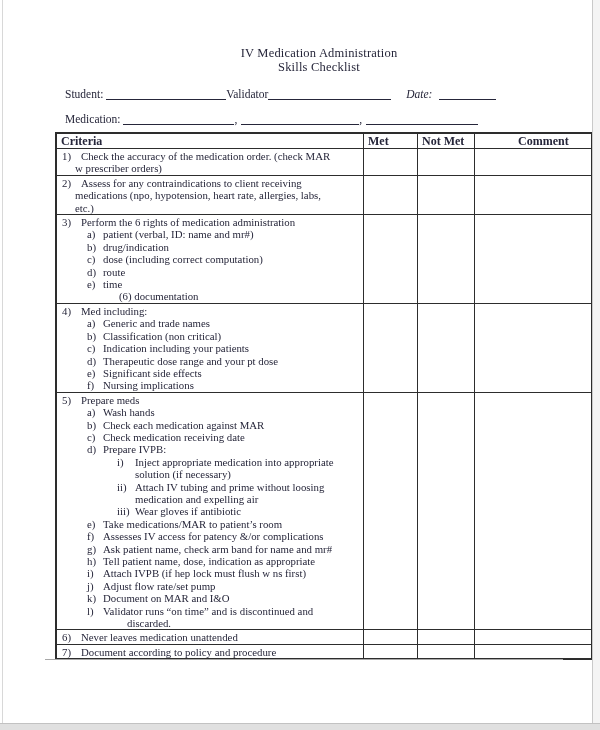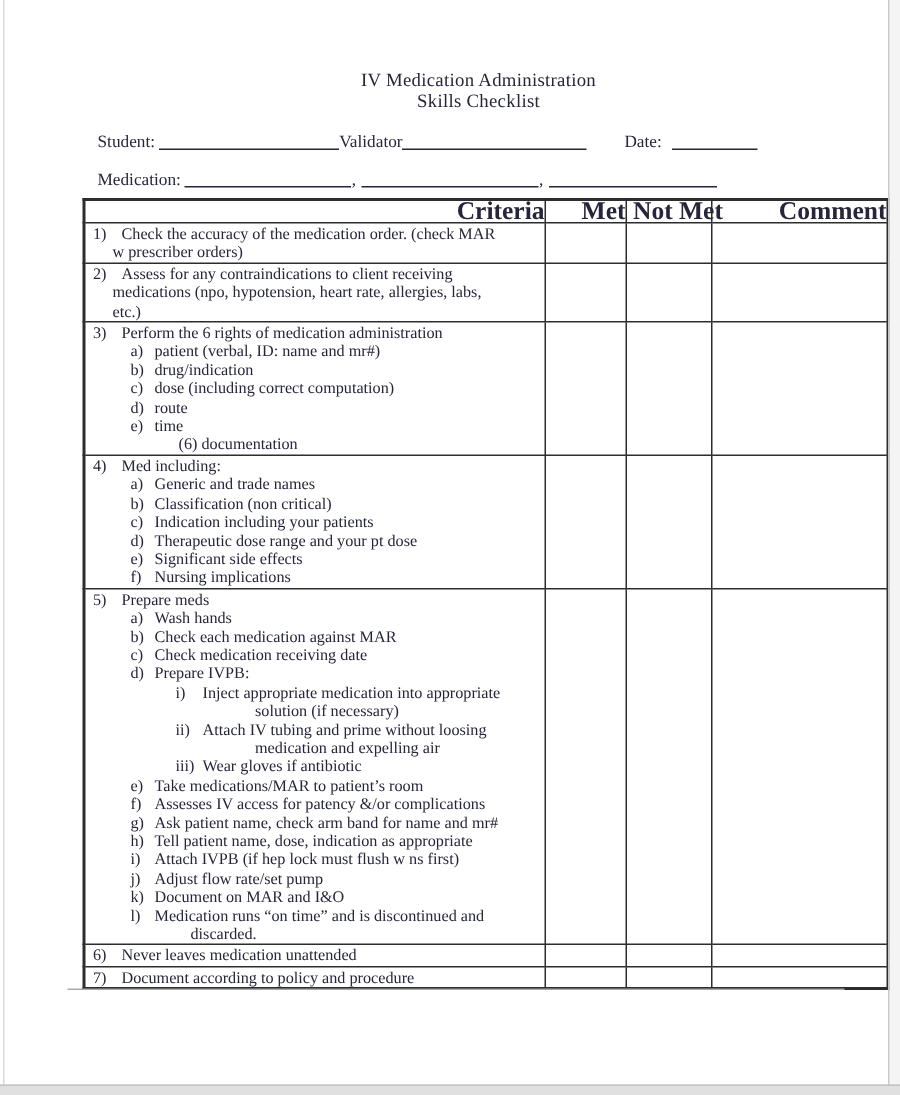--- a/index.html
+++ b/index.html
@@ -25,55 +25,55 @@
   .field-line { position: absolute; left: 65px; white-space: nowrap; font-size: 11.5px; }
   .student-line { top: 88px; }
   .med-line { top: 113px; }
   .blank { display: inline-block; border-bottom: 1px solid #26263a; height: 11px; vertical-align: baseline; margin-bottom: -2px; }
   .w-student { width: 120px; }
   .w-validator { width: 123px; }
   .w-date { width: 57px; }
   .w-med1 { width: 111px; }
   .w-med2 { width: 118px; }
   .w-med3 { width: 112px; }
-  .lbl-date { margin-left: 22px; margin-right: 4px; }
+  .lbl-date { margin-left: 12px; margin-right: 4px; font-style: italic; }
   .comma { margin-right: 4px; }
 
   .table-wrap { position: absolute; left: 45px; top: 132px; width: 528px; }
   table.checklist {
     margin-left: 10px;
     border-collapse: collapse; table-layout: fixed;
     width: 476px;
     border: 2px solid #2d2d2d;
     font-size: 10.8px; line-height: 12.4px;
   }
   .shadow-ext { height: 1px; width: 518px; background: #a8a8a8; margin-top: -1px; }
 
   th, td { border: 1px solid #2d2d2d; vertical-align: top; padding: 0; }
   th {
-    text-align: right; font-weight: bold; font-size: 17px; line-height: 12px;
+    text-align: left; font-weight: bold; font-size: 12px; line-height: 12px;
     padding: 1px 0 1px 4px; white-space: nowrap;
   }
   th.col-criteria { width: 302px; }
   th.col-met { width: 49px; }
   th.col-notmet { width: 52px; }
   th.col-comment { width: 73px; padding-left: 43px; }
 
   td.criteria-cell { padding: 1px 0 0 0; }
   td.blank-cell { }
 
   .line { display: flex; white-space: nowrap; }
   .marker { display: inline-block; flex: 0 0 auto; }
   .lv-n    { padding-left: 5px; }  .lv-n .marker { width: 19px; }
   .lv-a    { padding-left: 30px; } .lv-a .marker { width: 16px; }
   .lv-r    { padding-left: 60px; } .lv-r .marker { width: 18px; }
   .lv-note { padding-left: 62px; }
   .lv-cont   { padding-left: 18px; }
   .lv-cont-a { padding-left: 46px; margin-left: 24px; }
-  .lv-cont-r { padding-left: 113px; }
+  .lv-cont-r { padding-left: 78px; }
 </style>
 </head>
 <body>
 
 <div class="page">
 
   <div class="doc-title">
     <div>IV Medication Administration</div>
     <div>Skills Checklist</div>
   </div>
@@ -264,21 +264,21 @@
               <div class="line lv-a">
                 <span class="marker">j)</span>
                 <span class="txt">Adjust flow rate/set pump</span>
               </div>
               <div class="line lv-a">
                 <span class="marker">k)</span>
                 <span class="txt">Document on MAR and I&amp;O</span>
               </div>
               <div class="line lv-a">
                 <span class="marker">l)</span>
-                <span class="txt">Medication runs “on time” and is discontinued and</span>
+                <span class="txt">Validator runs “on time” and is discontinued and</span>
               </div>
               <div class="line lv-cont-a">
                 <span class="txt">discarded.</span>
               </div>
             </td>
             <td class="blank-cell"></td>
             <td class="blank-cell"></td>
             <td class="blank-cell"></td>
           </tr>
           <tr>

